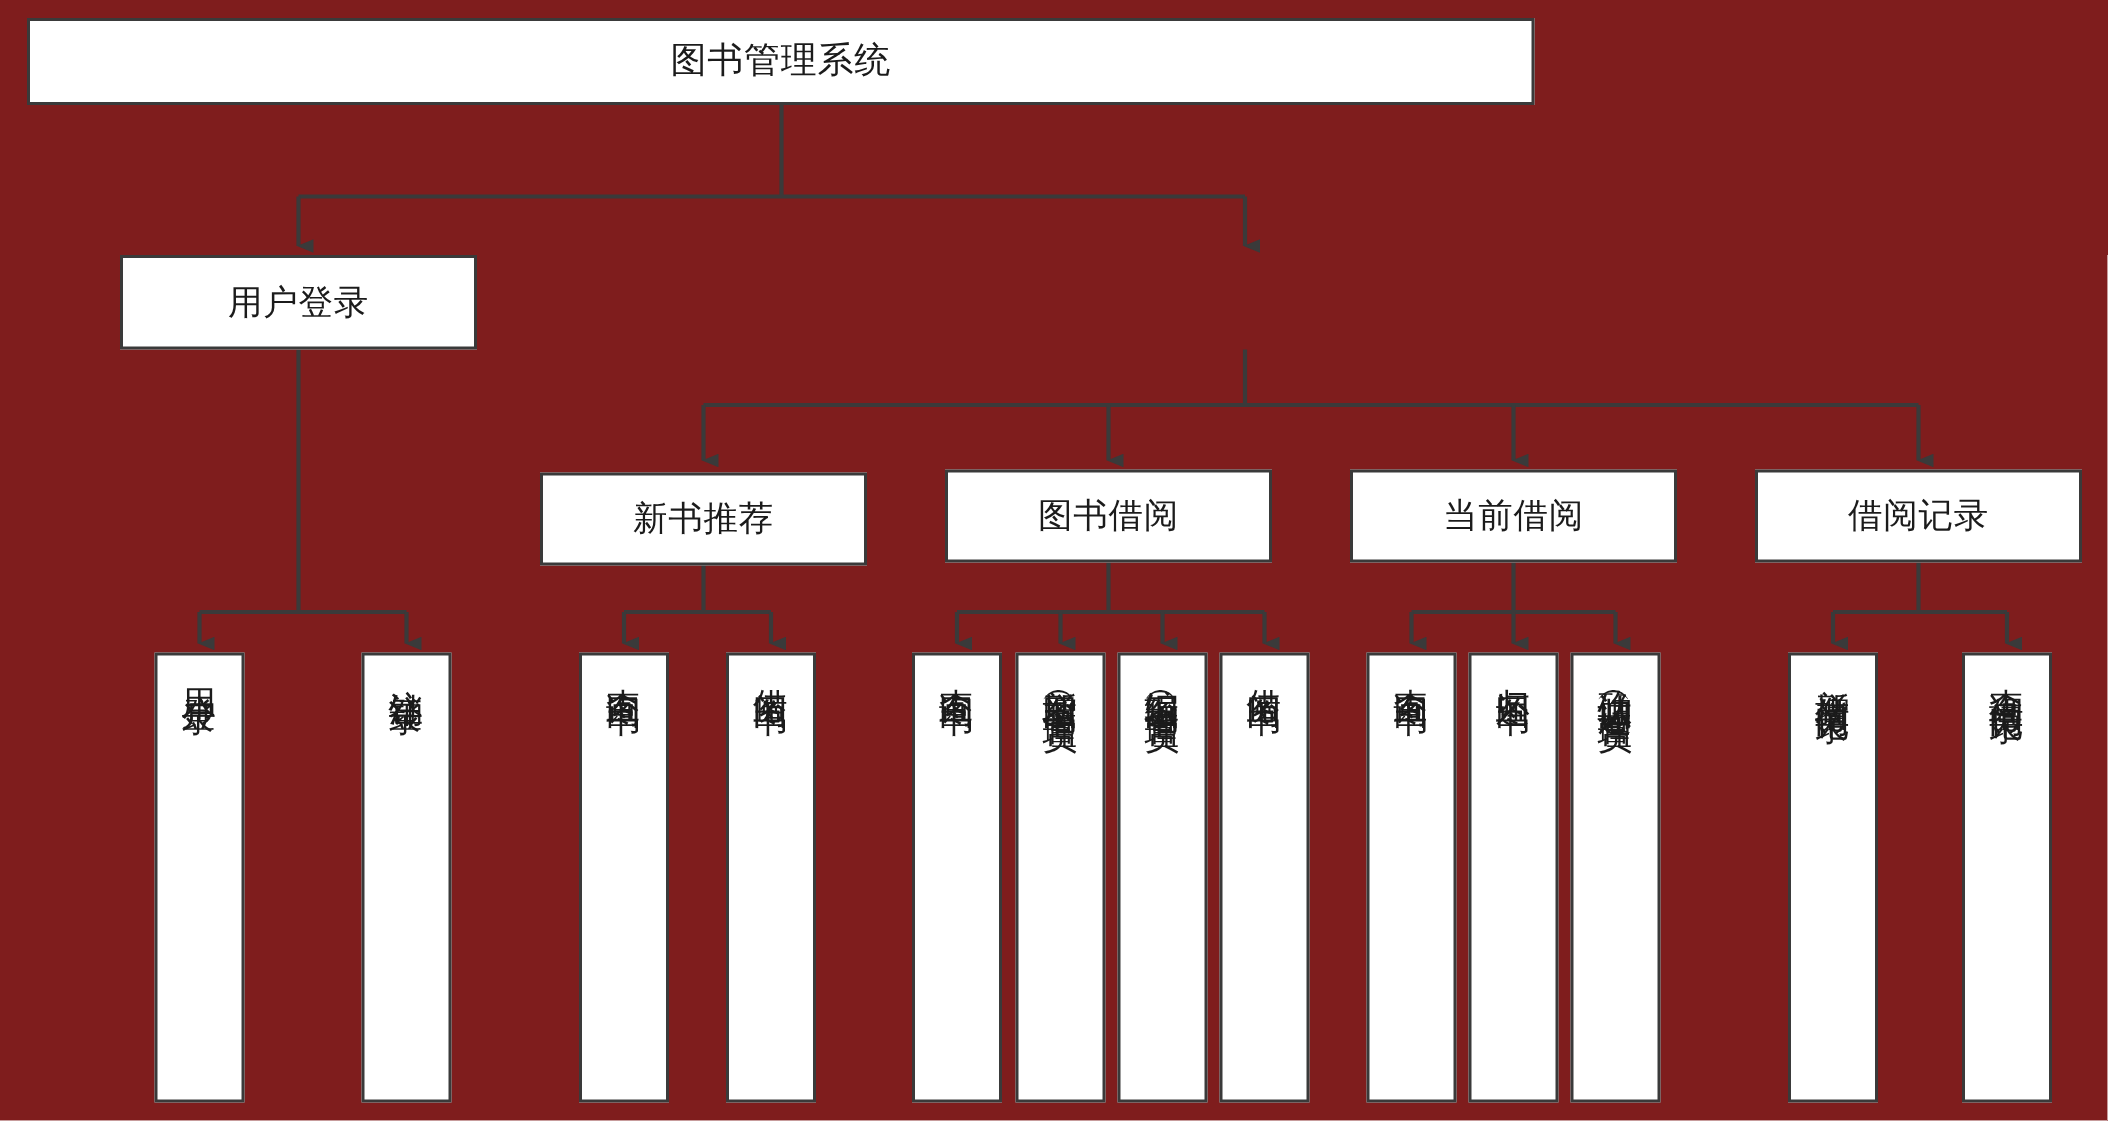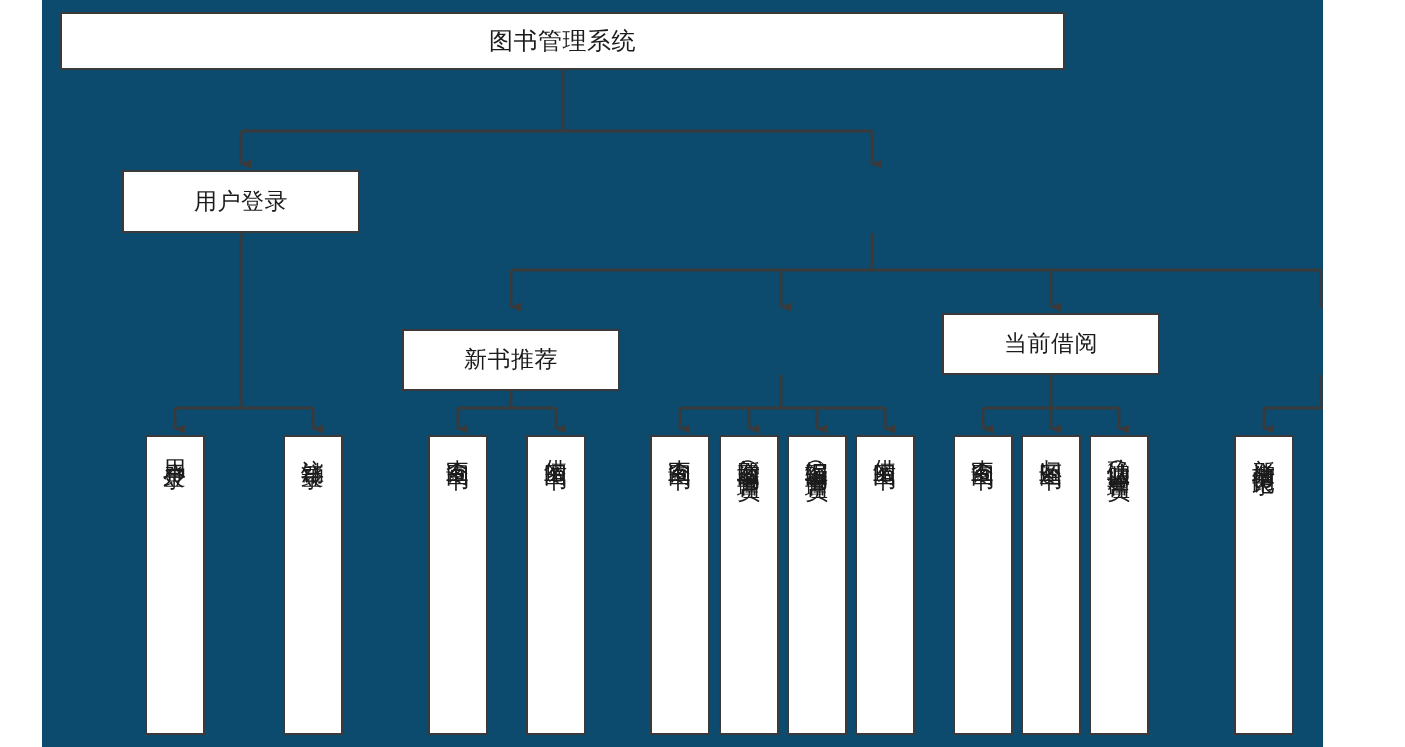--- a/index.html
+++ b/index.html
@@ -6,25 +6,24 @@
   html, body {
     margin: 0;
     padding: 0;
     background: #ffffff;
   }
   body {
     font-family: "Liberation Sans", "DejaVu Sans", sans-serif;
   }
   #diagram-root {
     position: relative;
-    width: 1281px;
+    width: 1405px;
     height: 747px;
-    background: #0c4a6e;
+    background: #7f1d1d;
     overflow: hidden;
-    margin-left: 42px;
   }
   #edge-layer {
     position: absolute;
     left: 0;
     top: 0;
     width: 1405px;
     height: 747px;
     pointer-events: none;
   }
   .node {
@@ -134,26 +133,32 @@
   </svg>
 
   <div class="node horiz root" style="left:18px; top:12px; width:1005px; height:58px;">
     <span class="node-label">图书管理系统</span>
   </div>
 
   <div class="node horiz" style="left:80px; top:170px; width:238px; height:63px;">
     <span class="node-label">用户登录</span>
   </div>
 
-  <div class="node horiz" style="left:360px; top:329px; width:218px; height:62px;">
+  <div class="node horiz" style="left:360px; top:315px; width:218px; height:62px;">
     <span class="node-label">新书推荐</span>
+  </div>
+  <div class="node horiz" style="left:630px; top:313px; width:218px; height:62px;">
+    <span class="node-label">图书借阅</span>
   </div>
   <div class="node horiz" style="left:900px; top:313px; width:218px; height:62px;align-items:center;">
     <span class="node-label">当前借阅</span>
   </div>
+  <div class="node horiz" style="left:1170px; top:313px; width:218px; height:62px;">
+    <span class="node-label">借阅记录</span>
+  </div>
 
   <div class="node vert" style="left:103px; top:435px; width:60px; height:300px;">
     <span class="node-label">用户登录</span>
   </div>
   <div class="node vert" style="left:241px; top:435px; width:60px; height:300px;">
     <span class="node-label">注销登录</span>
   </div>
 
   <div class="node vert" style="left:386px; top:435px; width:60px; height:300px;">
     <span class="node-label">查询图书</span>

